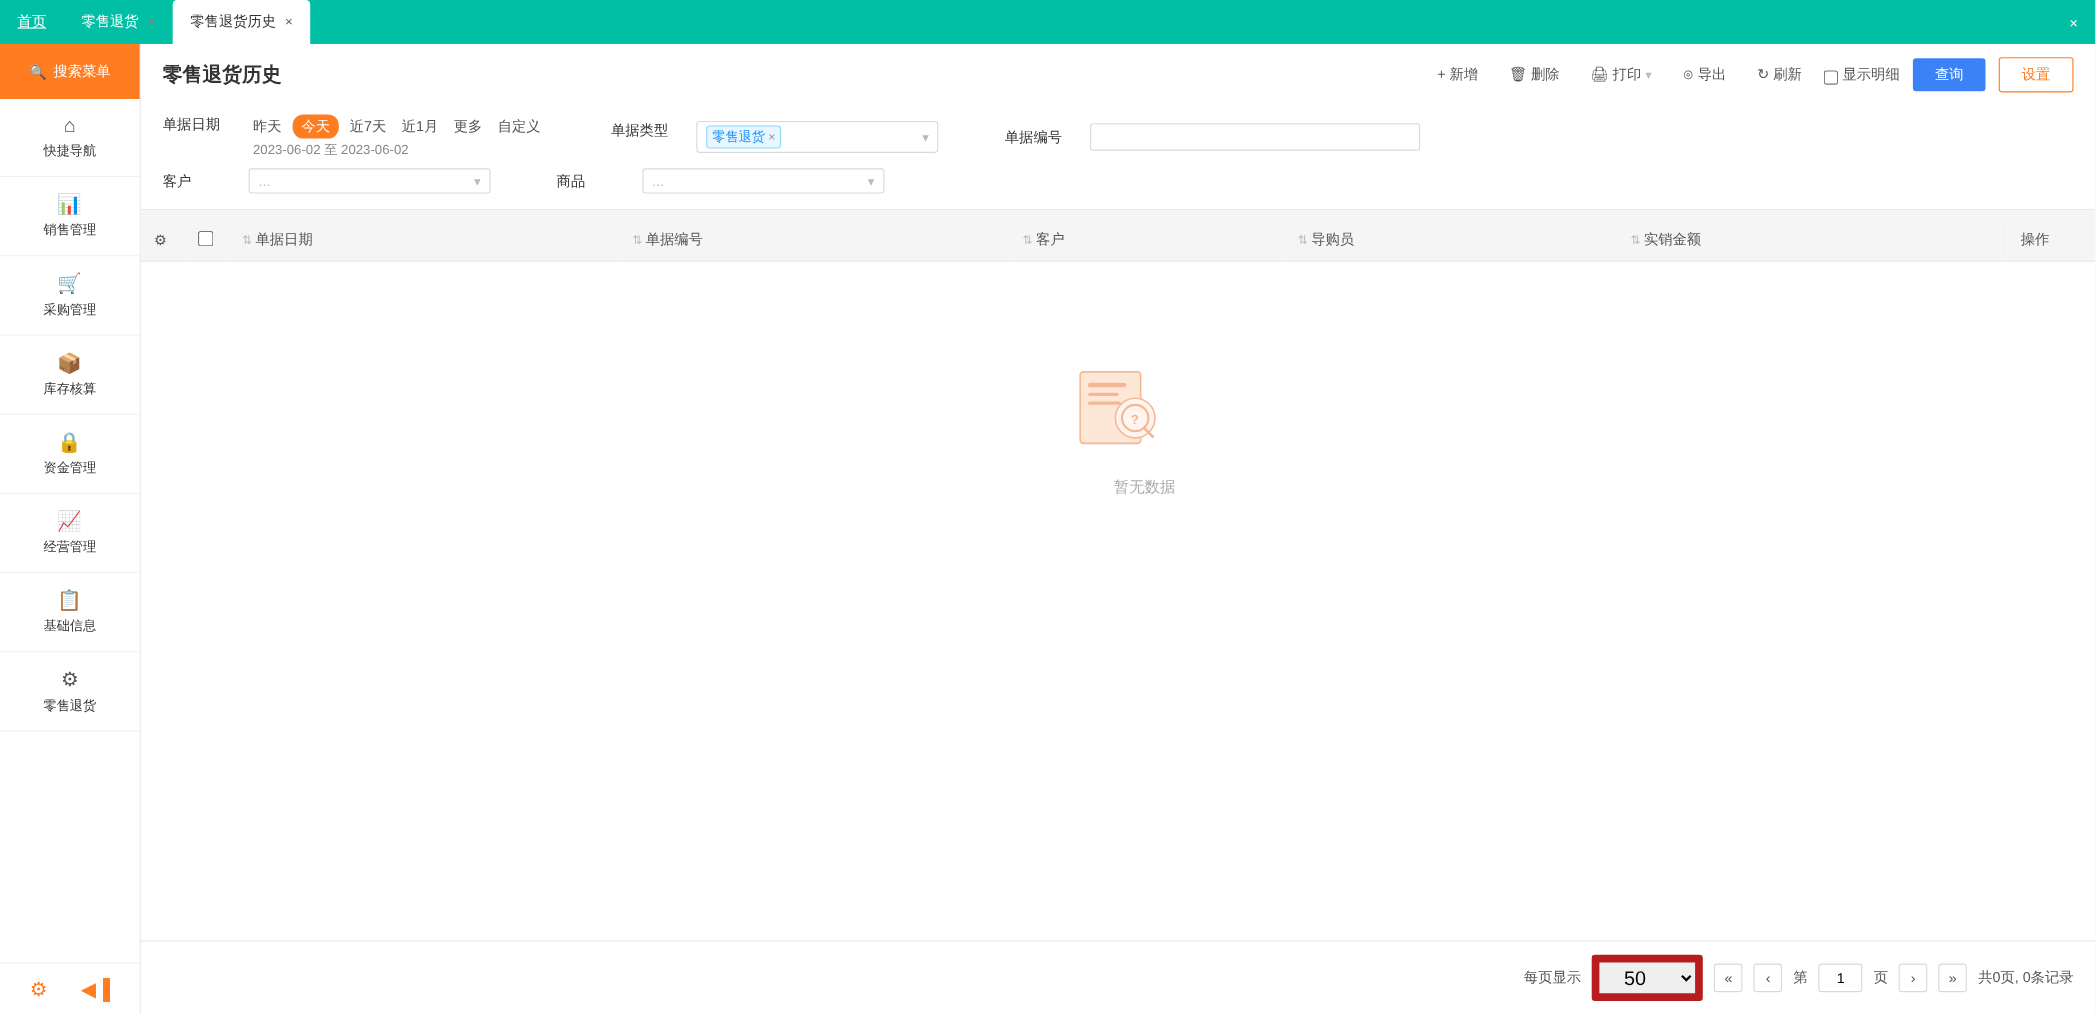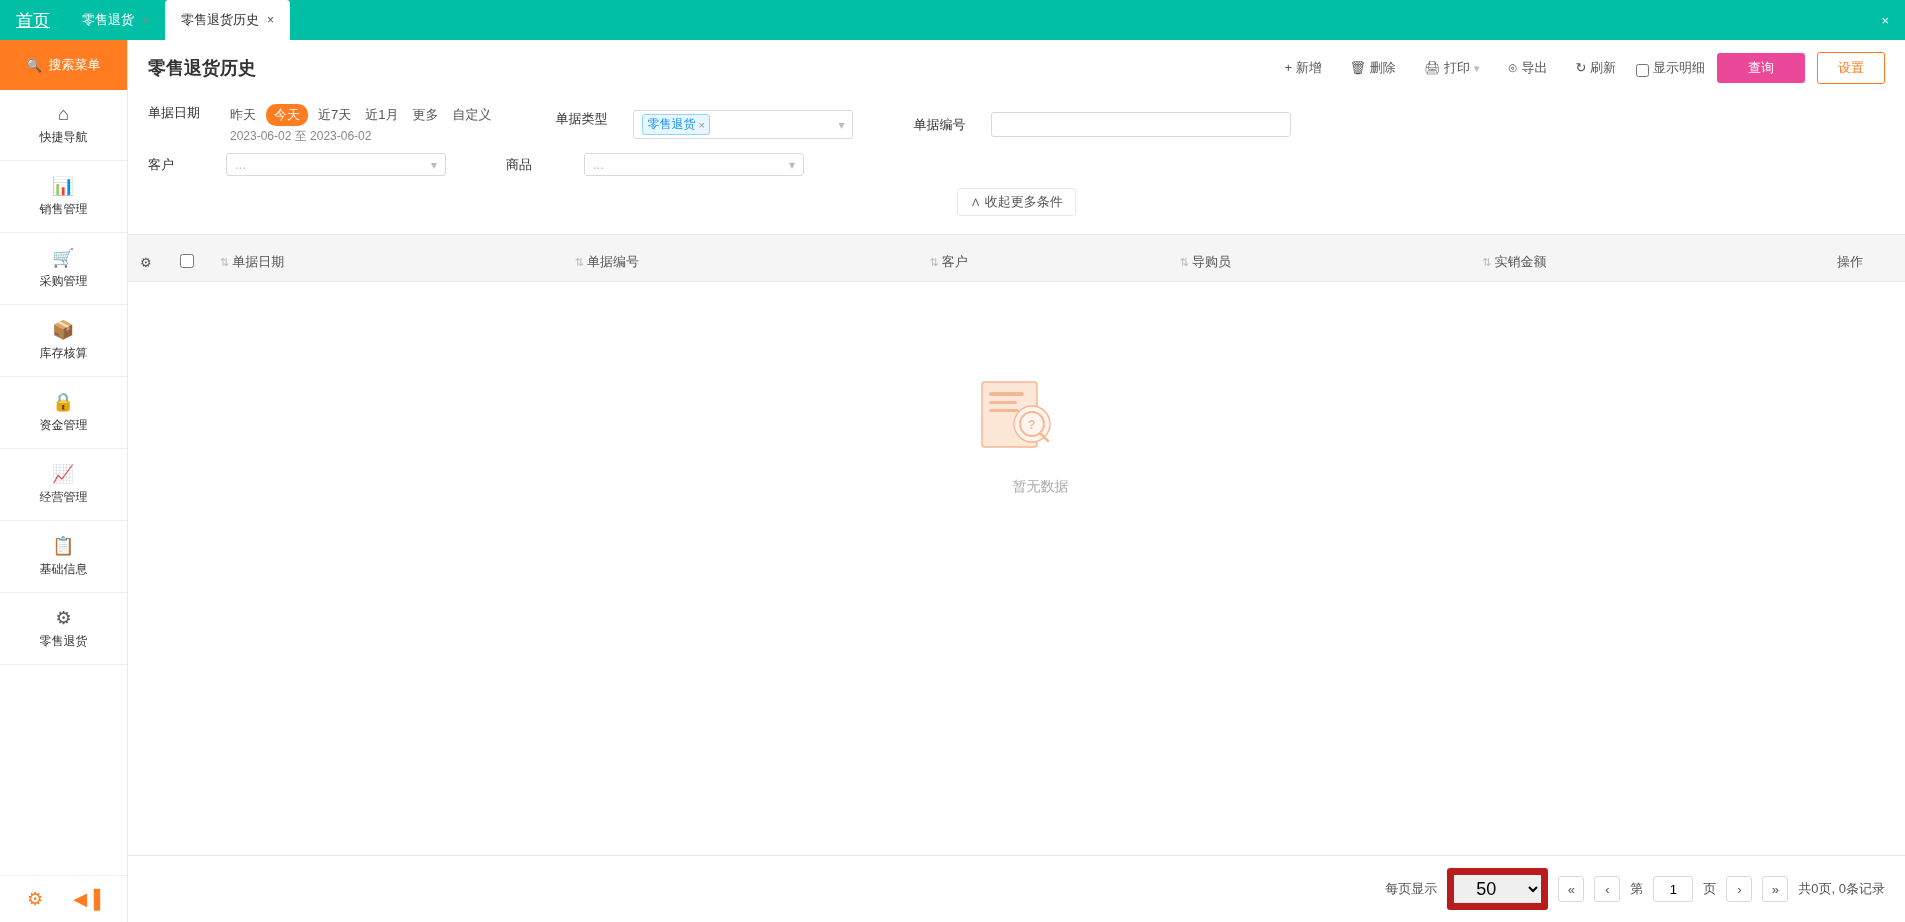--- a/index.html
+++ b/index.html
@@ -34,21 +34,21 @@
       font-size: 12px;
       color: #888;
       cursor: pointer;
     }
     .top-tab.active .close-x { color: #555; }
     .top-tab-home {
       height: 100%;
       padding: 0 16px;
       display: flex;
       align-items: center;
-      font-size: 17px;
+      font-size: 13px;
       color: #fff;
       cursor: pointer;
       text-decoration: underline;
     }
     .top-bar-right {
       margin-left: auto;
       padding-right: 16px;
       color: #fff;
       font-size: 13px;
       cursor: pointer;
@@ -139,24 +139,24 @@
       display: flex;
       align-items: center;
       gap: 4px;
       font-size: 13px;
       color: #555;
       cursor: pointer;
       padding: 4px 8px;
       border-radius: 3px;
     }
     .btn-query {
-      background: #ec4899;
+      background: #3b82f6;
       color: #fff;
       border: none;
-      padding: 6px 31px;
+      padding: 6px 20px;
       border-radius: 3px;
       font-size: 13px;
       cursor: pointer;
     }
     .btn-settings {
       background: #fff;
       color: #ff7c20;
       border: 1px solid #ff7c20;
       padding: 6px 20px;
       border-radius: 3px;
@@ -496,25 +496,20 @@
           </div>
           <div style="display:flex; align-items:center; gap:8px; margin-left:40px;">
             <span class="filter-label">商品</span>
             <div class="filter-tag" style="min-width:220px;">
               <span style="color:#bbb;">...</span>
               <span class="dropdown-arrow">▾</span>
             </div>
           </div>
         </div>
 
-        <div class="filter-row-center">
-          <div class="collapse-btn">
-            <span>∧ 收起更多条件</span>
-          </div>
-        </div>
       </div>
     </div>
 
     <div class="table-area">
       <table class="data-table">
         <thead>
           <tr>
             <th class="th-settings">
               <span>⚙</span>
             </th>

